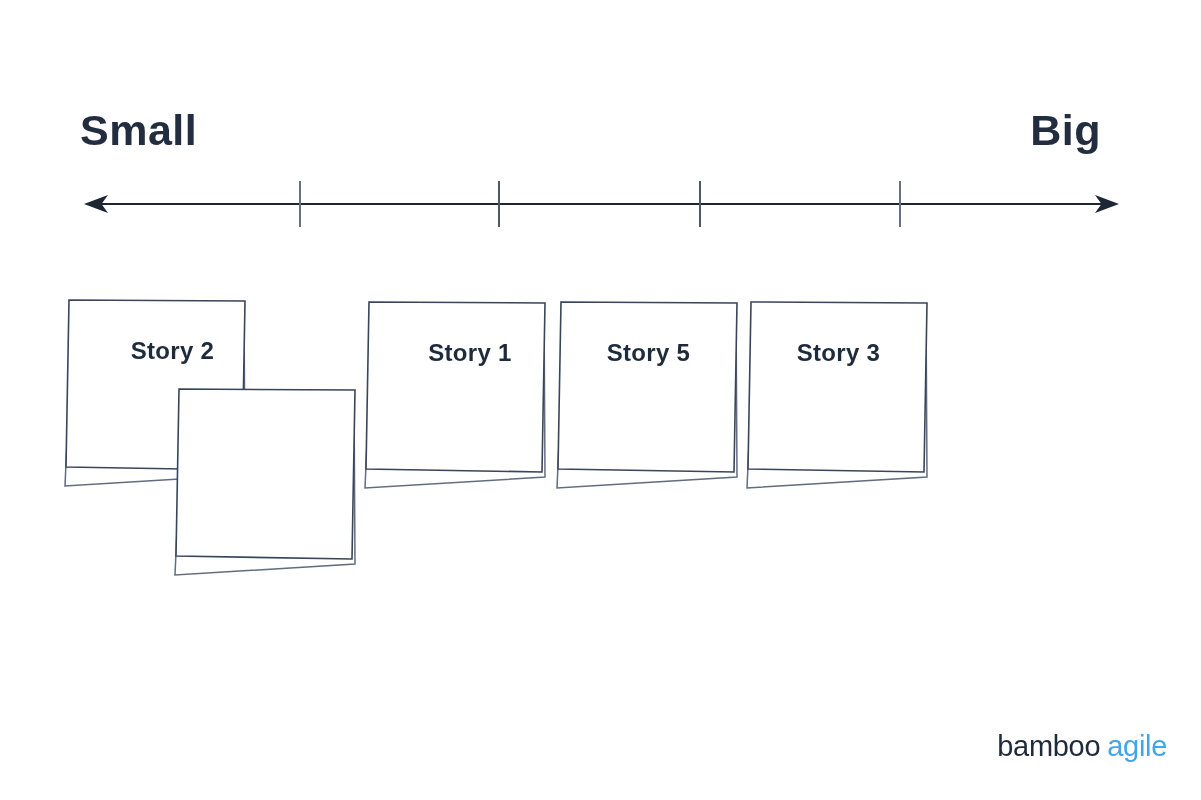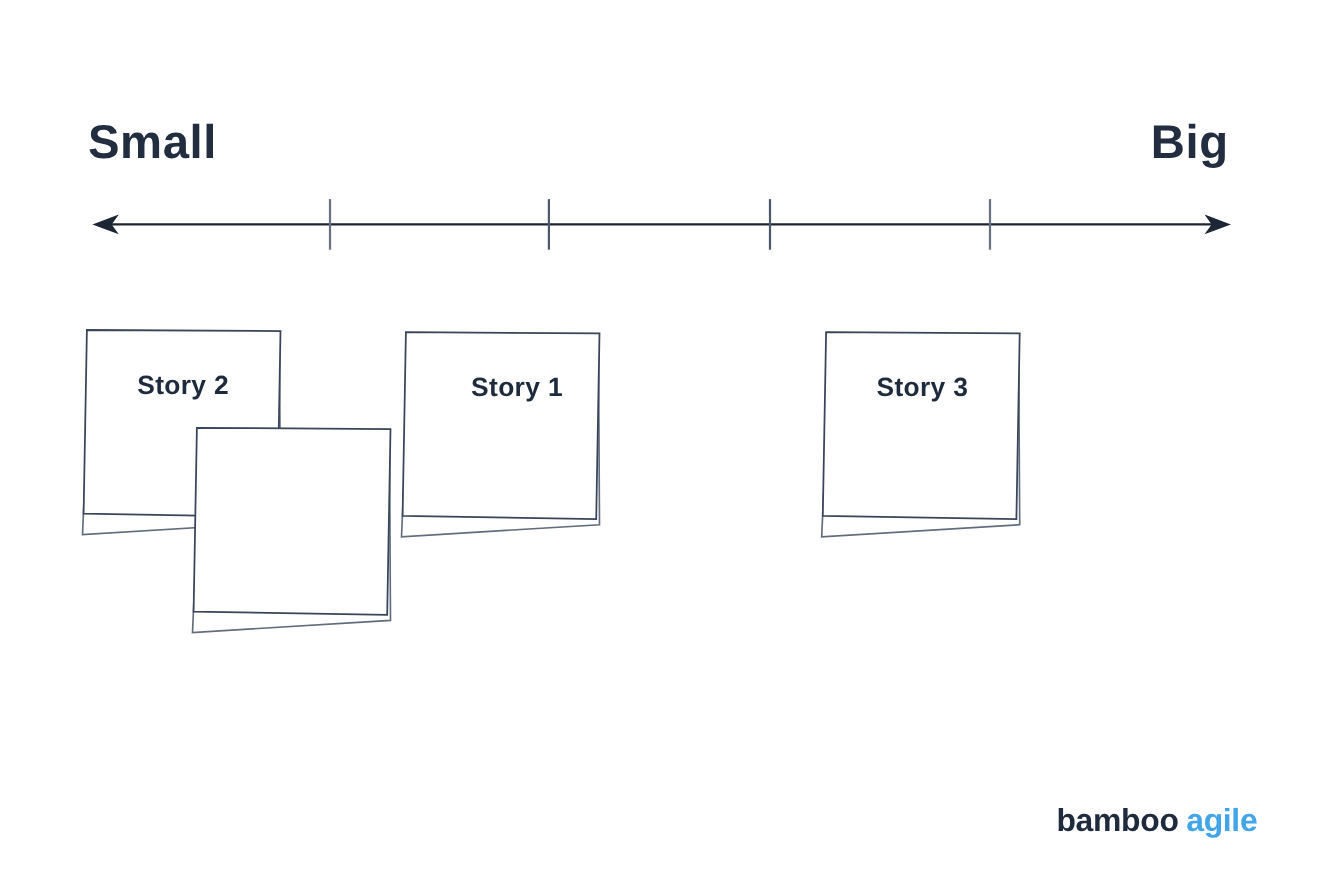--- a/index.html
+++ b/index.html
@@ -19,21 +19,21 @@
   
   .scale-label {
     position: absolute;
     top: 106px;
     font-size: 43px;
     font-weight: bold;
     letter-spacing: 0.5px;
     color: #222e40;
   }
   .scale-label.small { left: 80px; }
-  .scale-label.big   { right: 84px; }
+  .scale-label.big   { right: 100px; }
 
   
   .axis-svg {
     position: absolute;
     left: 0;
     top: 0;
     width: 1201px;
     height: 260px;
   }
 
@@ -55,35 +55,35 @@
     position: absolute;
     left: 0;
     top: 37px;
     width: 100%;
     text-align: center;
     font-size: 24px;
     font-weight: bold;
     letter-spacing: 0.3px;
     color: #1e2b3c;
   }
-  .card.story2 { left: 78px;  top: 300px; z-index: 1; }
+  .card.story2 { left: 68px;  top: 300px; z-index: 1; padding-left: 32px; }
   .card.story4 { left: 178px; top: 389px; z-index: 2; }
   .card.story1 { left: 368px; top: 302px; padding-left: 27px; }
   .card.story5 { left: 560px; top: 302px; }
   .card.story3 { left: 750px; top: 302px; }
   .card.story7 { left: 945px; top: 302px; }
   .card.story6 { left: 748px; top: 494px; }
 
   
   .logo {
     position: absolute;
-    right: 58px;
+    right: 34px;
     top: 730px;
     font-size: 29px;
-    font-weight: bold;
+    font-weight: normal;
     letter-spacing: -0.3px;
     white-space: nowrap;
   }
   .logo .part1 { color: #1f2b3d; }
   .logo .part2 { color: #42a5e9; margin-left: 7px; }
 </style>
 </head>
 <body>
 
 <div class="canvas">
@@ -117,20 +117,27 @@
   </div>
 
   <div class="card story1">
     <svg class="card-sheets" viewBox="0 0 190 196" xmlns="http://www.w3.org/2000/svg">
       <polygon points="12,9 4,190 184,179 183,9" fill="#ffffff" stroke="#616c7d" stroke-width="1.5"></polygon>
       <polygon points="8,4 184,5 181,174 5,171" fill="#ffffff" stroke="#39455a" stroke-width="1.6"></polygon>
     </svg>
     <span class="card-label">Story 1</span>
   </div>
 
+  <div class="card story5">
+    <svg class="card-sheets" viewBox="0 0 190 196" xmlns="http://www.w3.org/2000/svg">
+      <polygon points="12,9 4,190 184,179 183,9" fill="#ffffff" stroke="#616c7d" stroke-width="1.5"></polygon>
+      <polygon points="8,4 184,5 181,174 5,171" fill="#ffffff" stroke="#39455a" stroke-width="1.6"></polygon>
+    </svg>
+    <span class="card-label">Story 5</span>
+  </div>
 
   <div class="card story3">
     <svg class="card-sheets" viewBox="0 0 190 196" xmlns="http://www.w3.org/2000/svg">
       <polygon points="12,9 4,190 184,179 183,9" fill="#ffffff" stroke="#616c7d" stroke-width="1.5"></polygon>
       <polygon points="8,4 184,5 181,174 5,171" fill="#ffffff" stroke="#39455a" stroke-width="1.6"></polygon>
     </svg>
     <span class="card-label">Story 3</span>
   </div>
 
 

